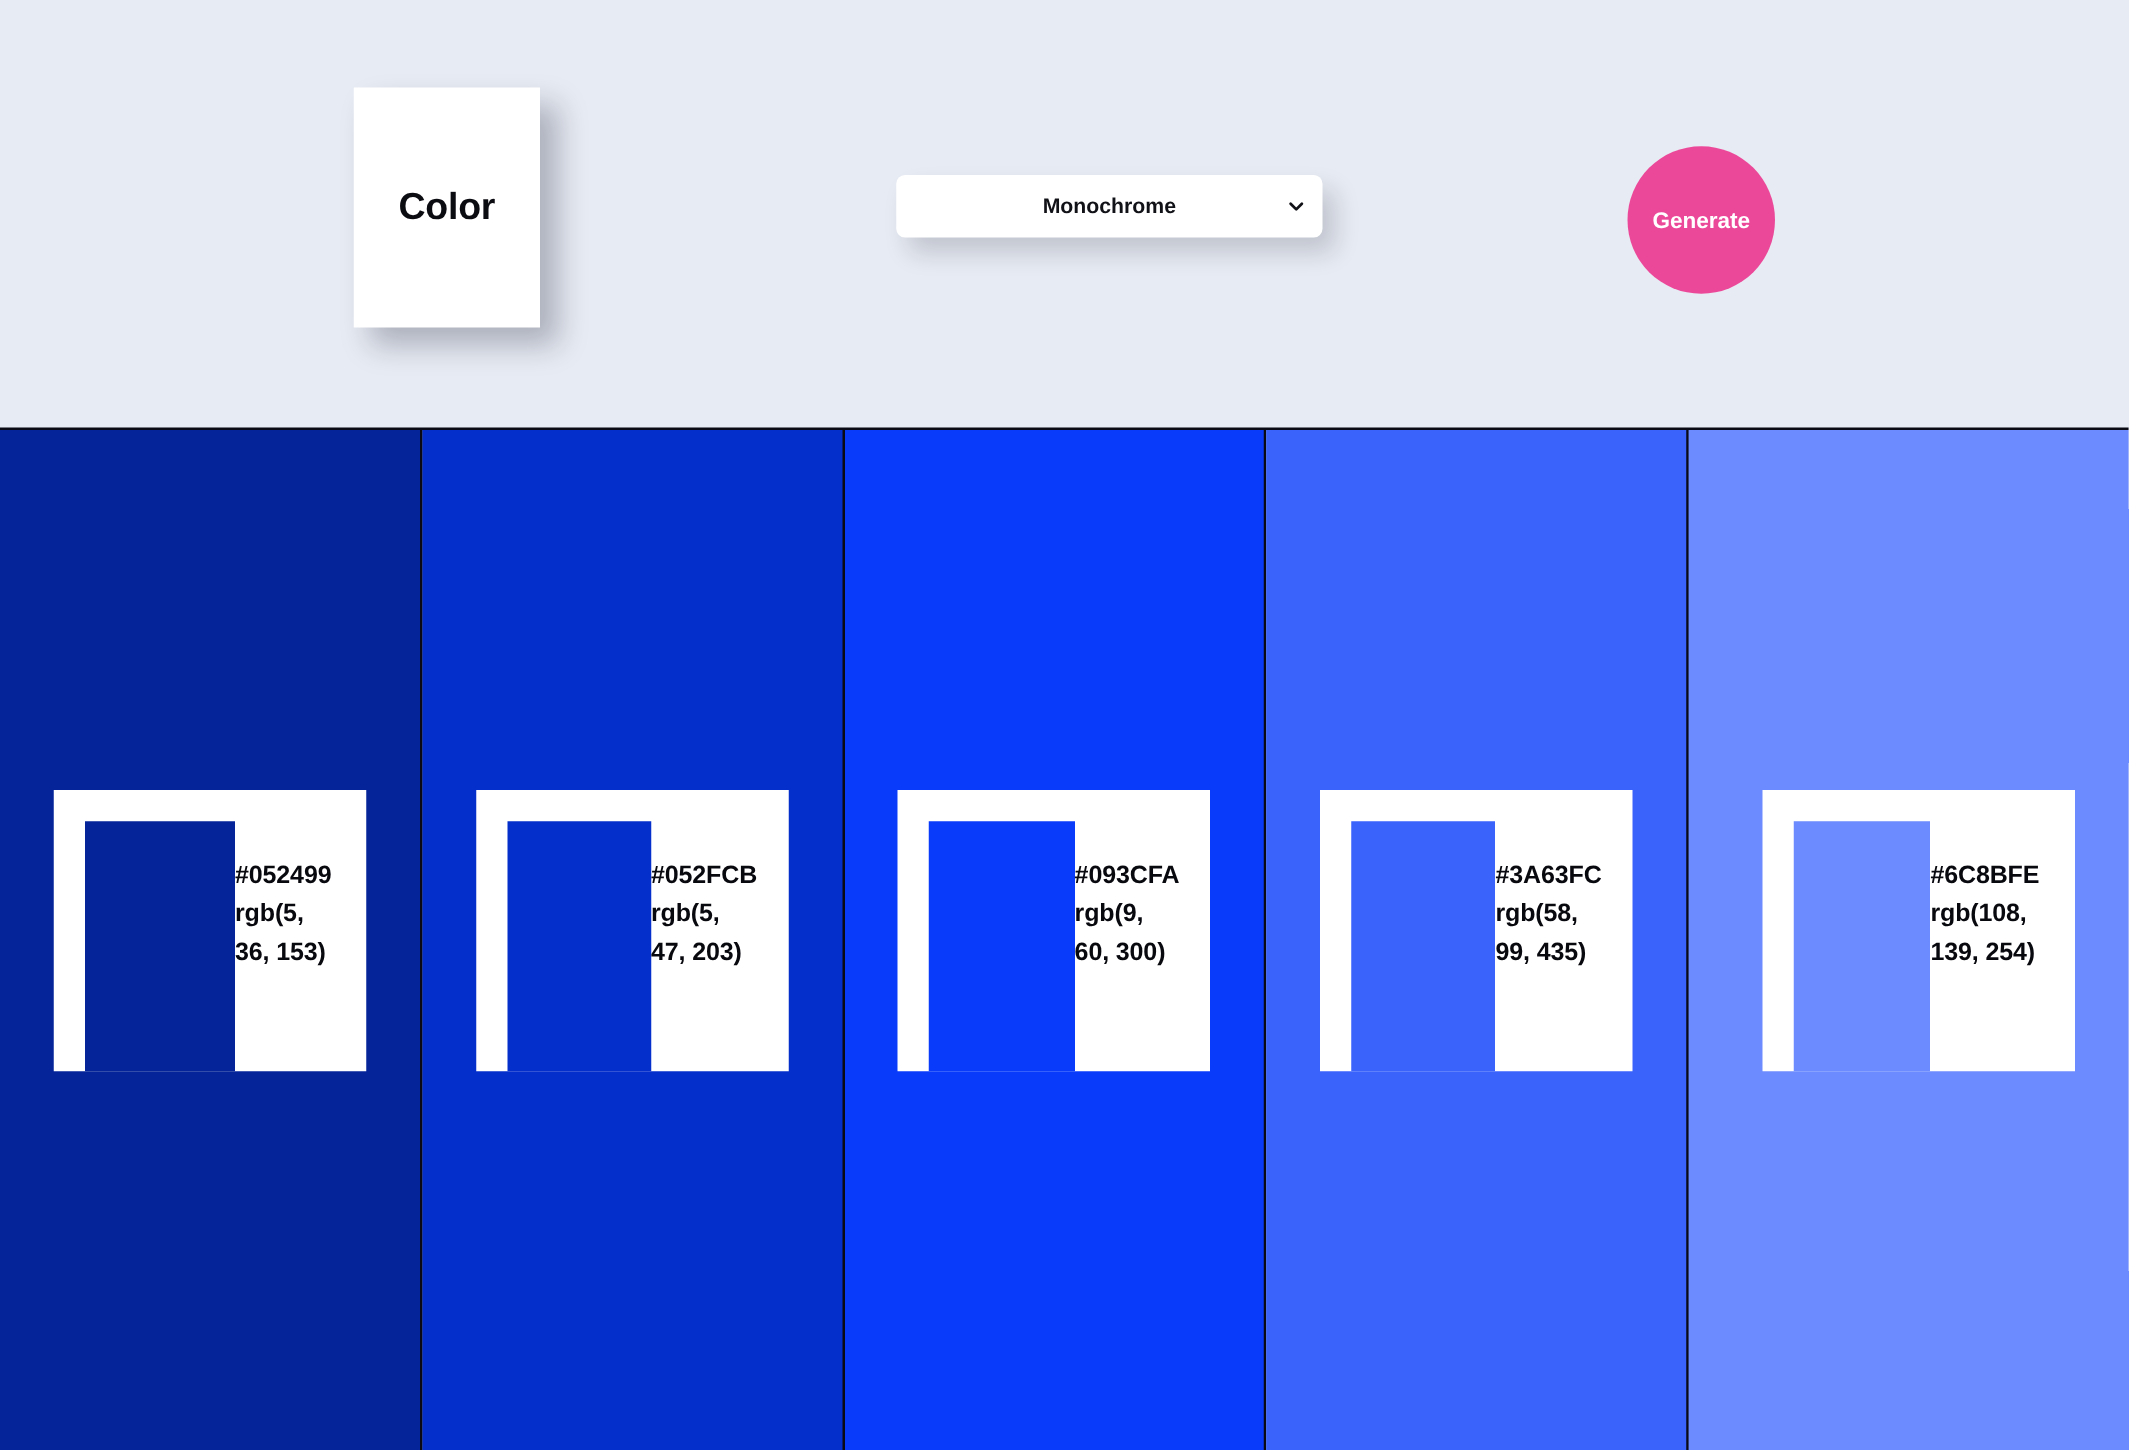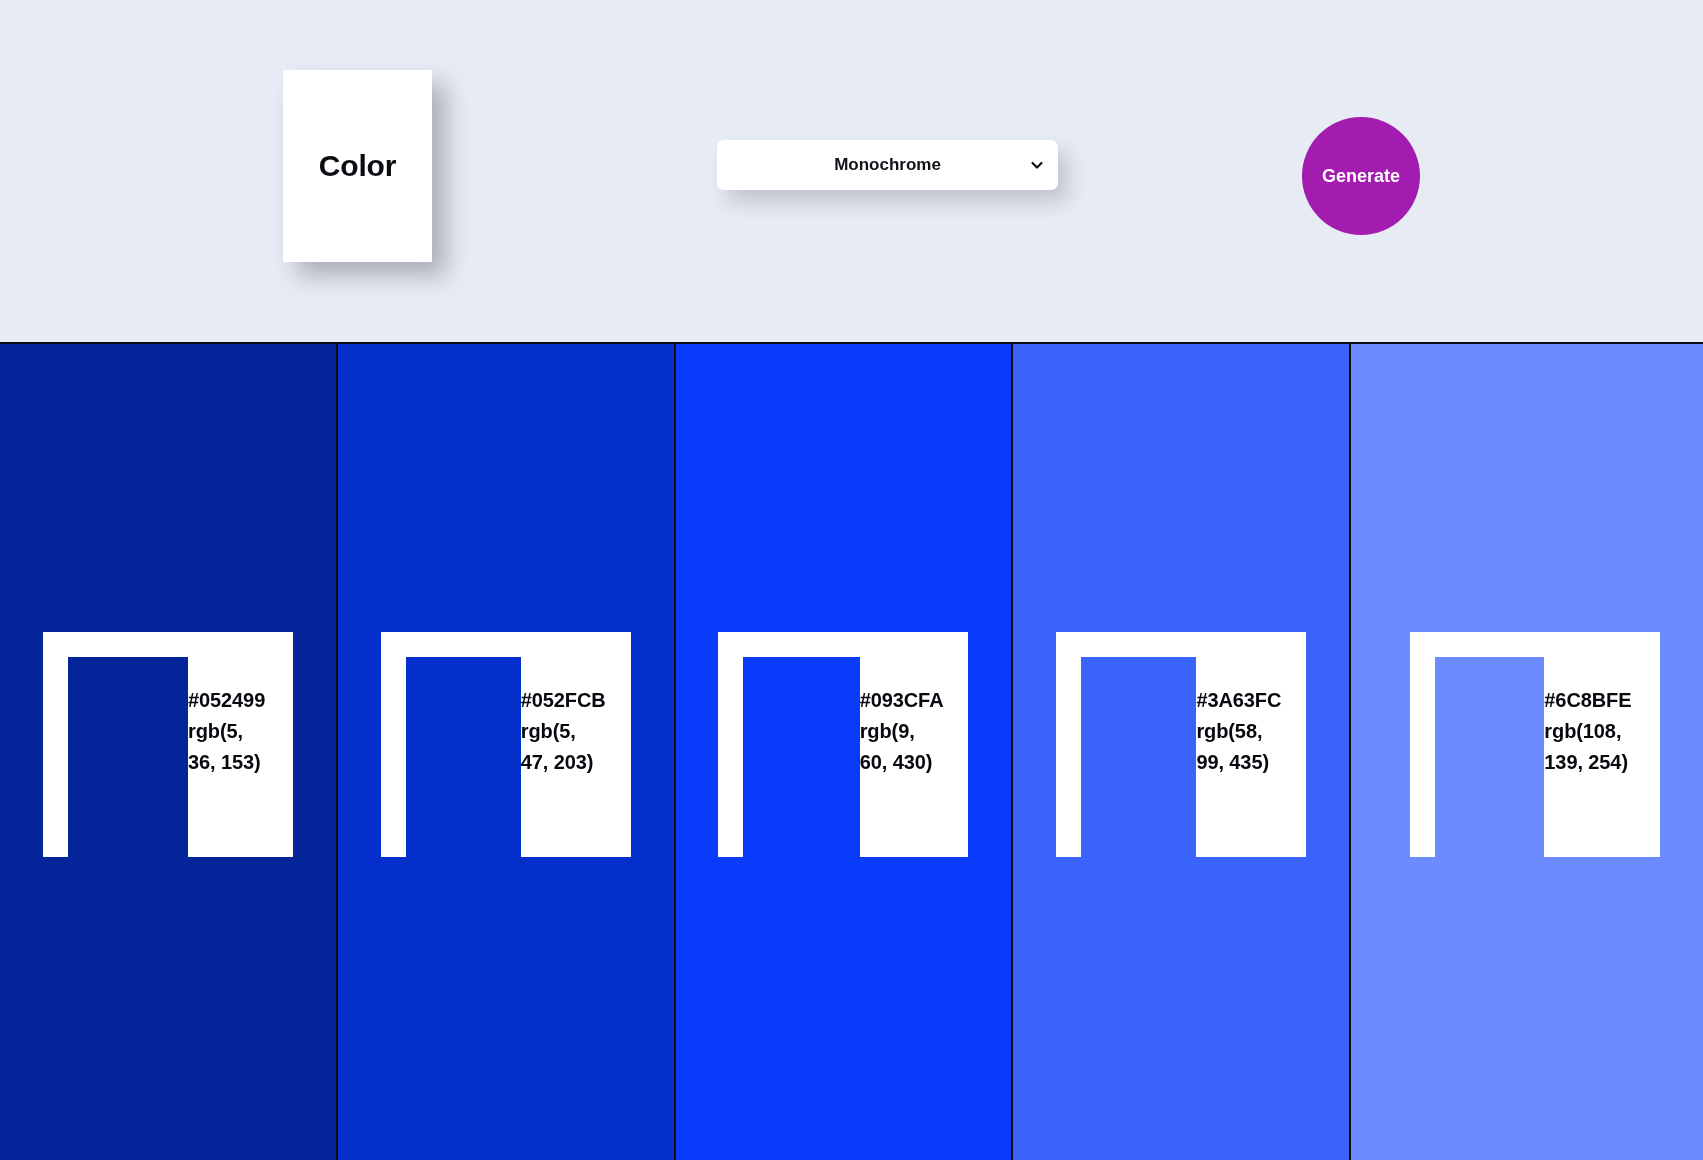--- a/index.html
+++ b/index.html
@@ -176,21 +176,21 @@
       <div class="select-box">
         <span class="select-value">Monochrome</span>
         <span class="select-chev">
           <svg width="14" height="14" viewBox="0 0 14 14" aria-hidden="true">
             <path d="M2.5 5 L7 9.5 L11.5 5" fill="none" stroke="#111118" stroke-width="2.2" stroke-linecap="round" stroke-linejoin="round"></path>
           </svg>
         </span>
       </div>
     </div>
 
-    <button class="generate" style="background: #a21caf; color: rgb(255, 255, 255);">Generate</button>
+    <button class="generate" style="background: #ec4899; color: rgb(255, 255, 255);">Generate</button>
 
   </div>
 
   <div class="palette">
 
     <div class="swatch-col" style="background: rgb(5, 36, 153); border-right-color: rgb(10, 10, 20);">
       <div class="card">
         <div class="card-color" style="background:#052499"></div>
         <div class="card-meta">
           <div class="card-hex">#052499</div>
@@ -207,21 +207,21 @@
           <div class="card-rgb">rgb(5, 47, 203)</div>
         </div>
       </div>
     </div>
 
     <div class="swatch-col" style="background: rgb(9, 60, 250); border-right-color: rgb(10, 10, 20);">
       <div class="card">
         <div class="card-color" style="background:#093CFA"></div>
         <div class="card-meta">
           <div class="card-hex">#093CFA</div>
-          <div class="card-rgb">rgb(9, 60, 430)</div>
+          <div class="card-rgb">rgb(9, 60, 300)</div>
         </div>
       </div>
     </div>
 
     <div class="swatch-col" style="background: rgb(58, 99, 252); border-right-color: rgb(10, 10, 20);">
       <div class="card">
         <div class="card-color" style="background:#3A63FC"></div>
         <div class="card-meta">
           <div class="card-hex">#3A63FC</div>
           <div class="card-rgb">rgb(58, 99, 435)</div>

